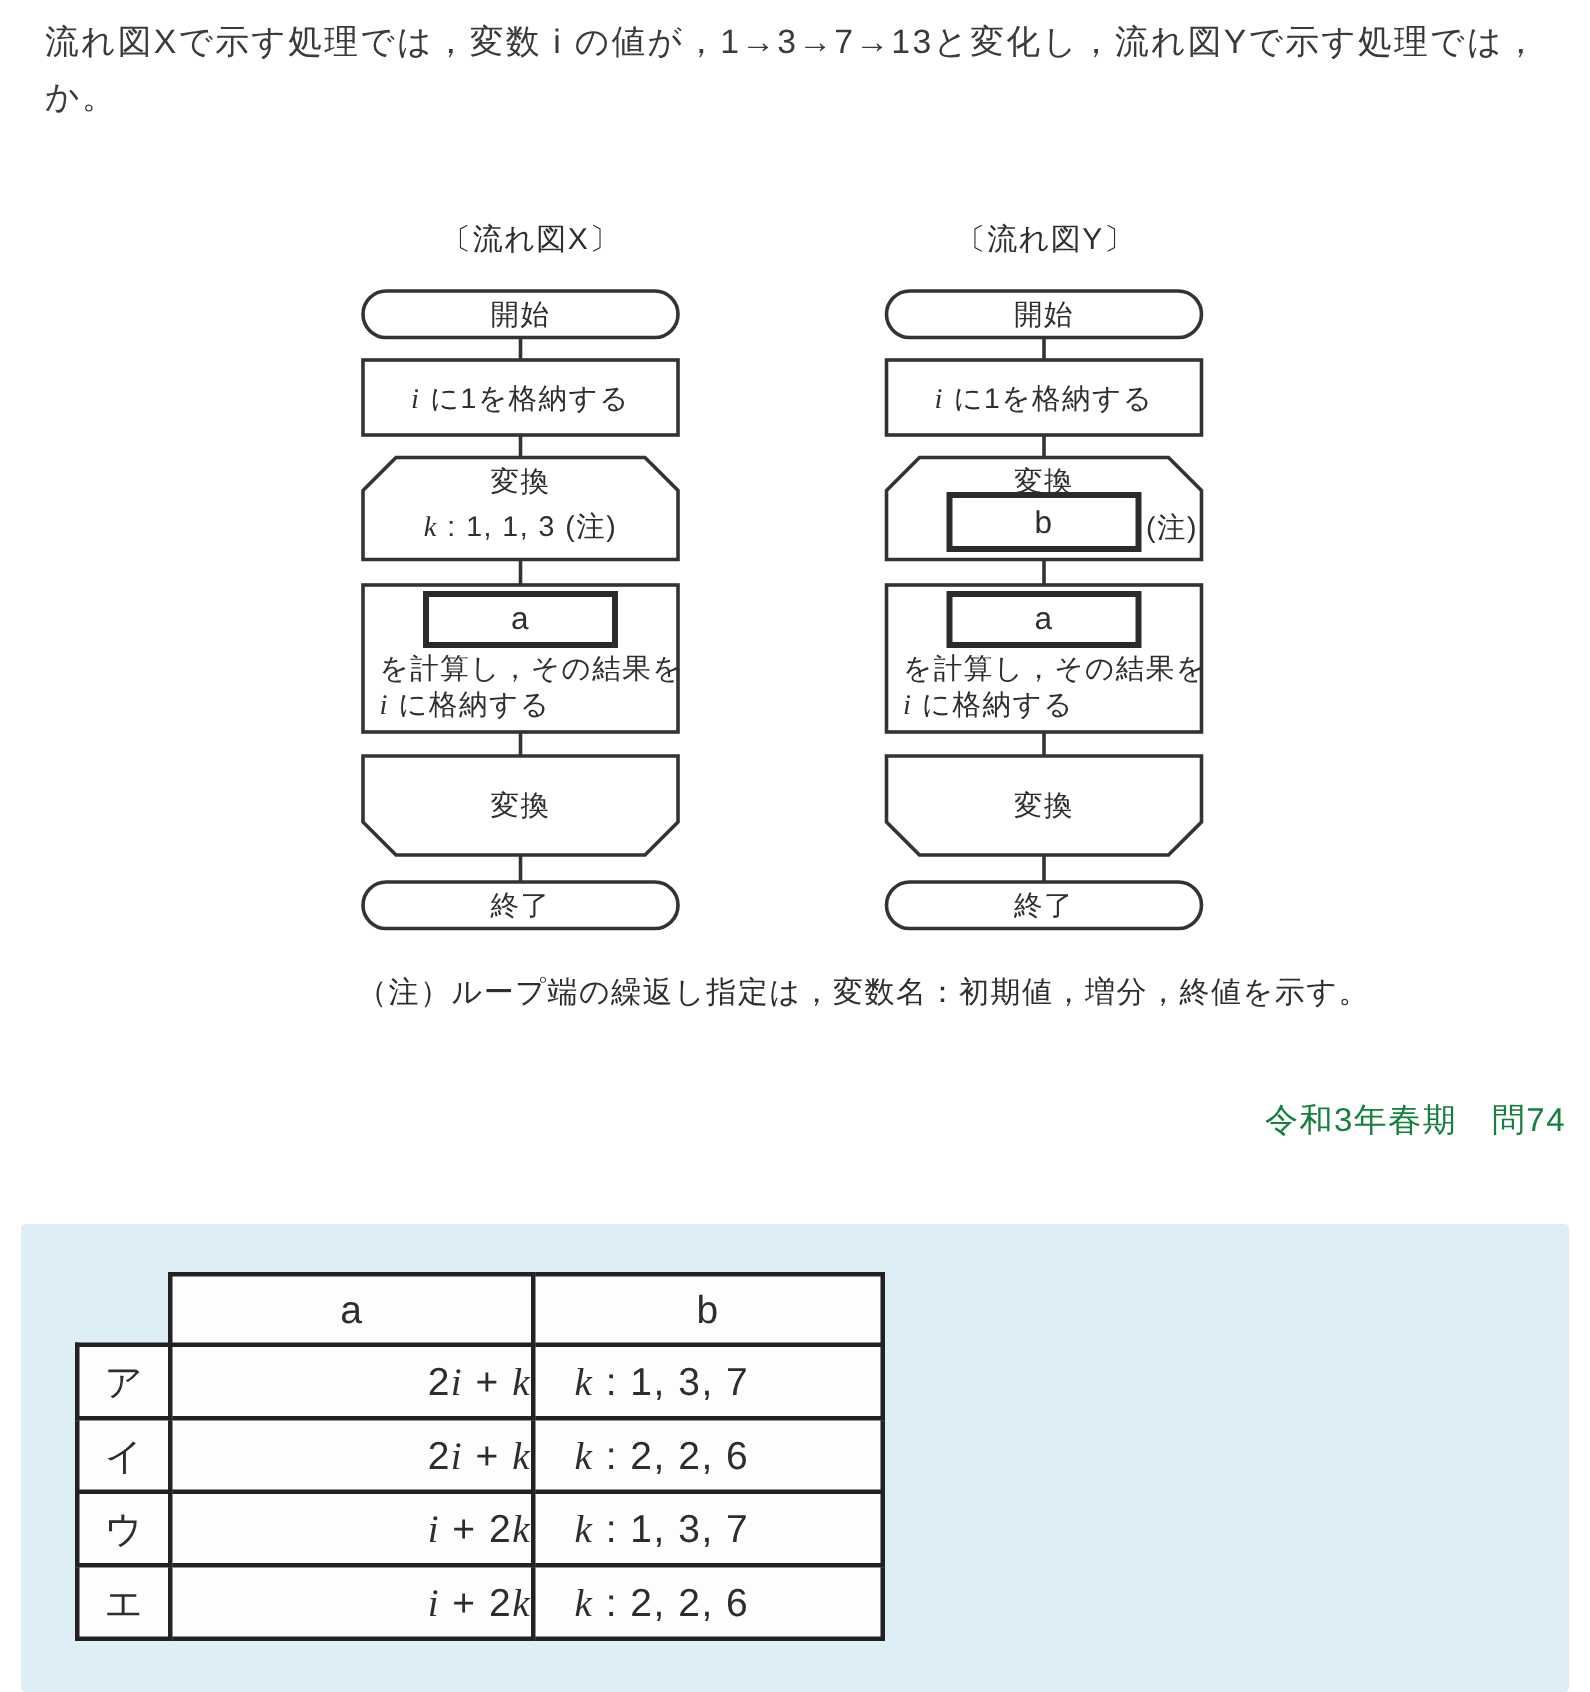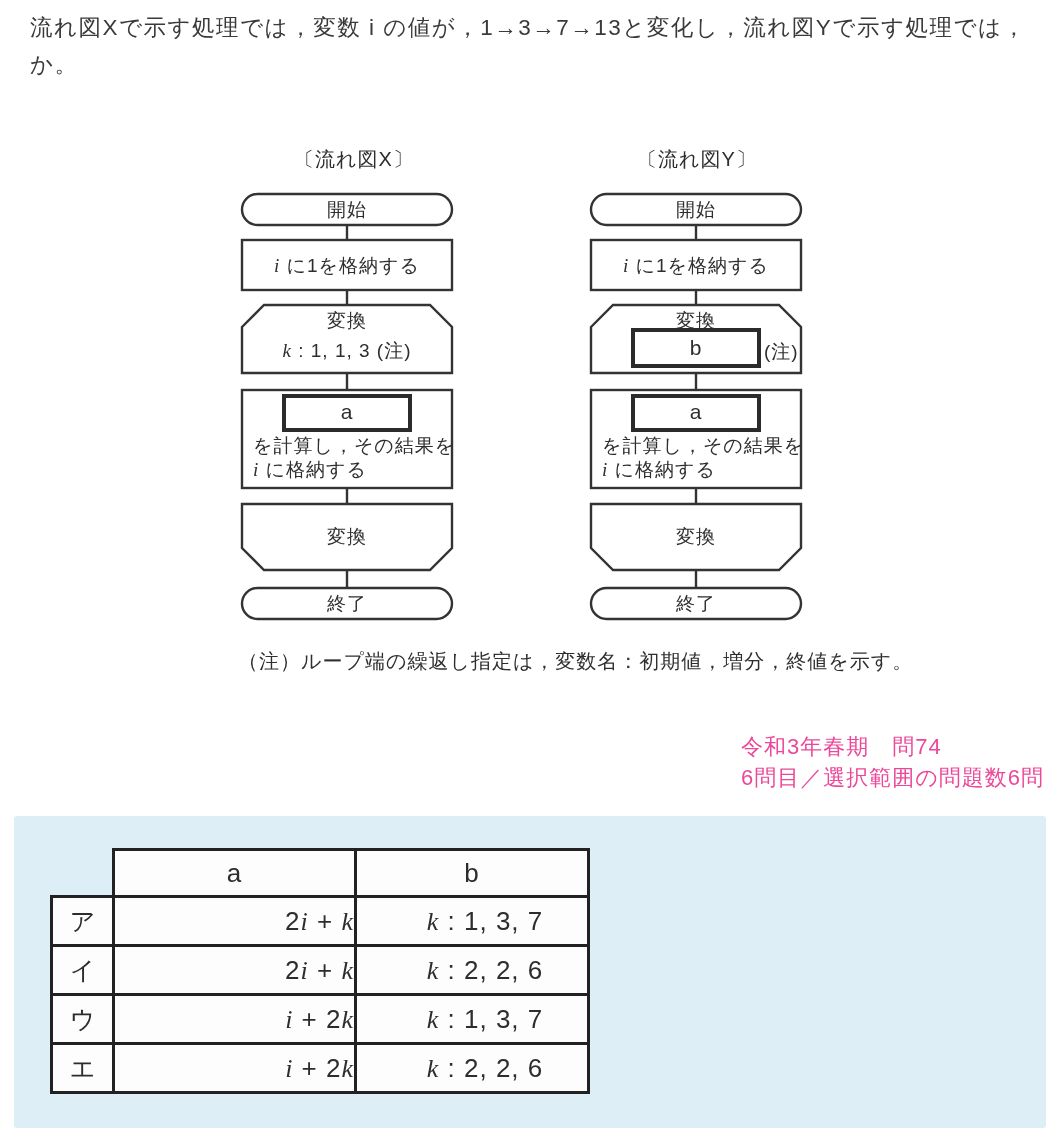--- a/index.html
+++ b/index.html
@@ -14,34 +14,34 @@
   .fc{position:absolute;left:0;top:0;width:1060px;height:700px;}
   .fc .shape{fill:#ffffff;stroke:#333333;stroke-width:2.4;}
   .fc .bold{fill:#ffffff;stroke:#2b2b2b;stroke-width:4;}
   .fc .conn{stroke:#333333;stroke-width:2.4;}
   .fc text{fill:#2e2e2e;font-size:19px;letter-spacing:1px;font-family:"Liberation Sans",sans-serif;}
   .fc .t20{font-size:20px;}
   .fc .blank{font-size:21px;}
   .fc .ivar{font-family:"Liberation Serif",serif;font-style:italic;}
 
   
-  .meta{position:absolute;right:16px;top:731px;font-size:22px;
-        line-height:31px;color:#ec4899;letter-spacing:1px;}
+  .meta{position:absolute;right:16px;top:731px;text-align:right;font-size:22px;
+        line-height:31px;color:#15803d;letter-spacing:1px;}
 
   
   .panel{position:absolute;left:14px;top:816px;width:1032px;height:312px;
          background:#ddeef6;border-radius:3px;}
   table.ans{position:absolute;left:36px;top:32px;border-collapse:collapse;
             table-layout:fixed;background:transparent;}
   table.ans th,table.ans td{border:3px solid #222222;background:#fdfdfd;
             font-size:26px;font-weight:normal;color:#2d2d2d;padding:0;}
   table.ans .ghost{border:none;background:transparent;}
   table.ans .c-label{width:59px;height:43px;text-align:center;font-size:25px;}
   table.ans .c-a{width:213px;text-align:right;padding-left:26px;letter-spacing:1px;}
-  table.ans .c-b{width:204px;text-align:center;padding-left:26px;letter-spacing:1px;}
+  table.ans .c-b{width:204px;text-align:left;padding-left:26px;letter-spacing:1px;}
   table.ans .head th{height:44px;text-align:center;padding-left:0;}
   table.ans tr.opt{height:49px;}
   .v{font-family:"Liberation Serif",serif;font-style:italic;}
 </style>
 </head>
 <body>
 
 <div class="page">
 
   <div class="question">
@@ -123,21 +123,20 @@
       <line class="conn" x1="107" y1="570" x2="107" y2="588"></line>
       <rect class="shape" x="2" y="588" width="210" height="31" rx="15.5" ry="15.5"></rect>
       <text x="107" y="610" text-anchor="middle">終了</text>
     </g>
 
     <text x="238" y="668" class="t20">（注）ループ端の繰返し指定は，変数名：初期値，増分，終値を示す。</text>
   </svg>
 
   <div class="meta">
     <div>令和3年春期　問74</div>
-    <div>6問目／選択範囲の問題数6問</div>
   </div>
 
   <div class="panel">
     <table class="ans">
       <tbody>
           <tr class="head">
         <td class="ghost c-label"></td>
         <th class="c-a">a</th>
         <th class="c-b">b</th>
       </tr>

